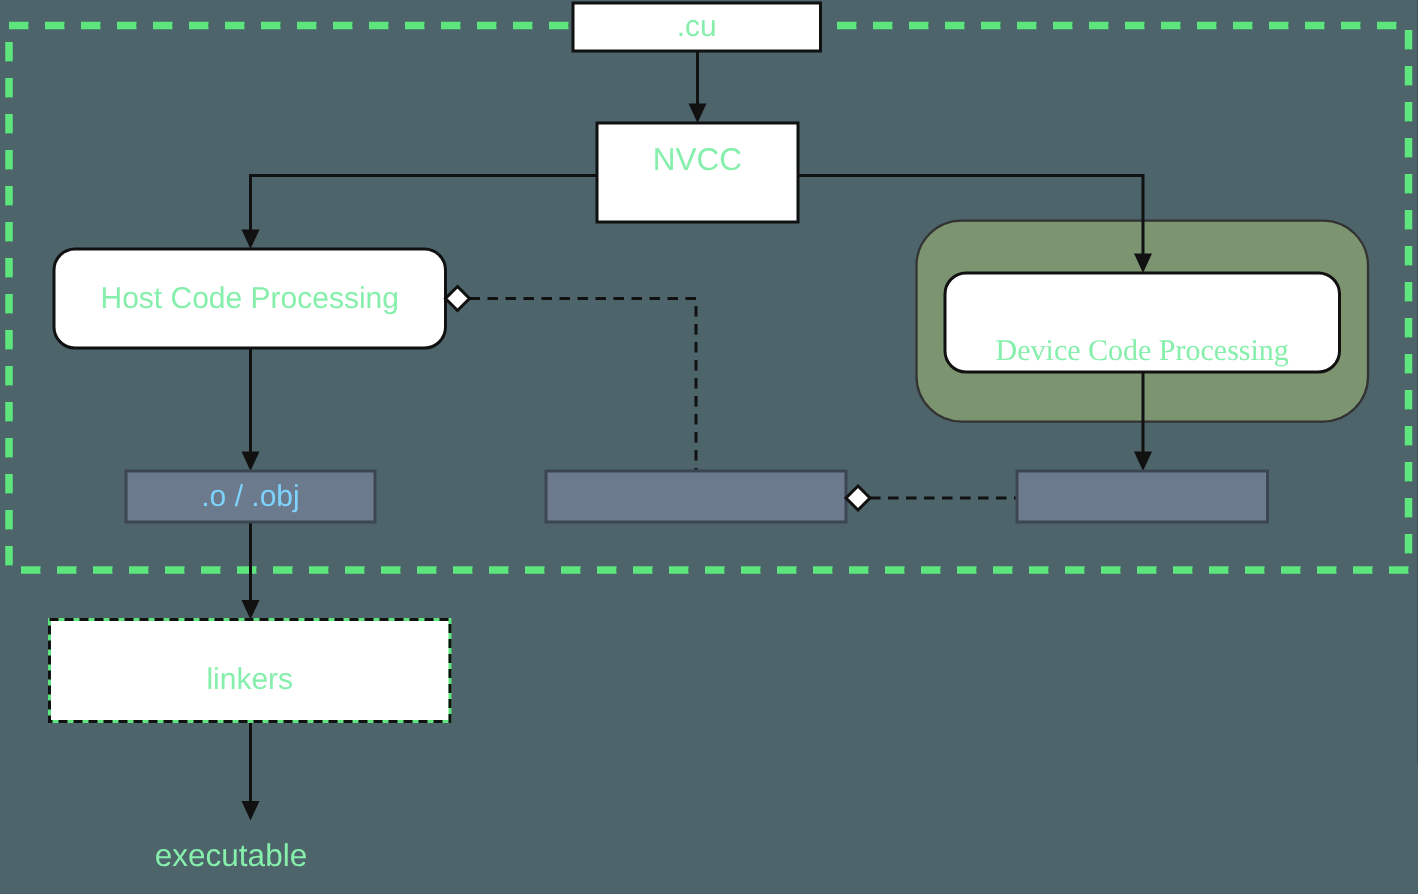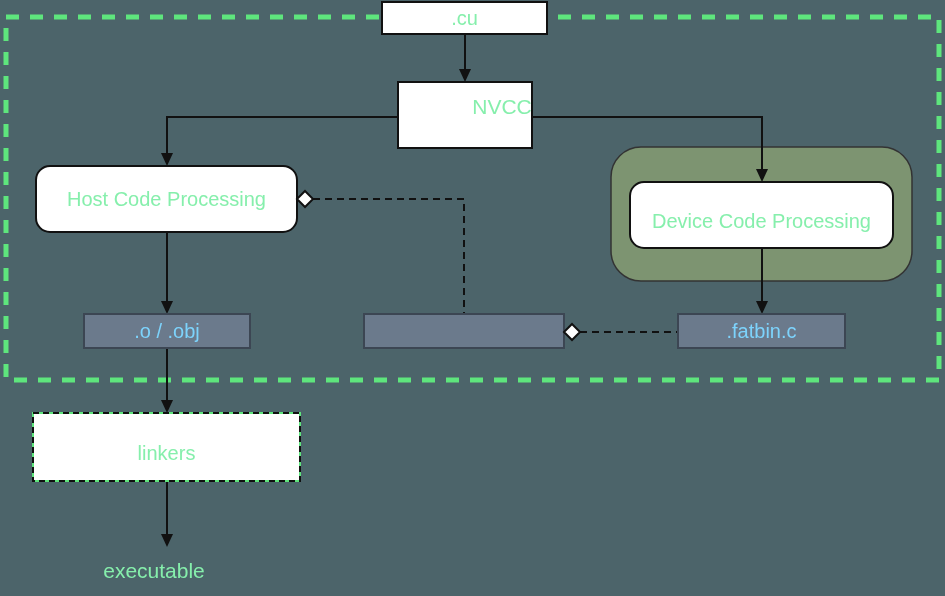--- a/index.html
+++ b/index.html
@@ -74,28 +74,27 @@
 
     <rect x="33" y="413" width="267" height="68" fill="#ffffff" stroke="#5ee57d" stroke-width="2"></rect>
     <rect x="33" y="413" width="267" height="68" fill="none" stroke="#111111" stroke-width="2" stroke-dasharray="6 4"></rect>
 
     <polygon points="305,191 313,199 305,207 297,199" fill="#ffffff" stroke="#111111" stroke-width="2"></polygon>
     <polygon points="572,324 580,332 572,340 564,332" fill="#ffffff" stroke="#111111" stroke-width="2"></polygon>
   </svg>
 
   <div class="label" style="left:382px; top:2px; width:165px; height:32px;">.cu</div>
 
-  <div class="label big" style="left:398px; top:82px; width:134px; height:50px;margin-left:37px;">NVCC</div>
+  <div class="label big" style="left:398px; top:82px; width:134px; height:50px;">NVCC</div>
 
   <div class="label" style="left:36px; top:166px; width:261px; height:66px;text-align:right;">Host Code Processing</div>
 
-  <div class="label" style="left:630px; top:182px; width:263px; height:78px;">Device Code Processing</div>
+  <div class="label" style="left:630px; top:195px; width:263px; height:78px;font-family:Liberation Serif, serif;">Device Code Processing</div>
 
   <div class="label file" style="left:84px; top:314px; width:166px; height:34px;">.o / .obj</div>
 
 
-  <div class="label file" style="left:678px; top:314px; width:167px; height:34px;">.fatbin.c</div>
 
   <div class="label" style="left:33px; top:413px; width:267px; height:80px;">linkers</div>
 
   <div class="label big" style="left:84px; top:556px; width:140px; height:30px;">executable</div>
 
 </div>
 
 </body></html>

